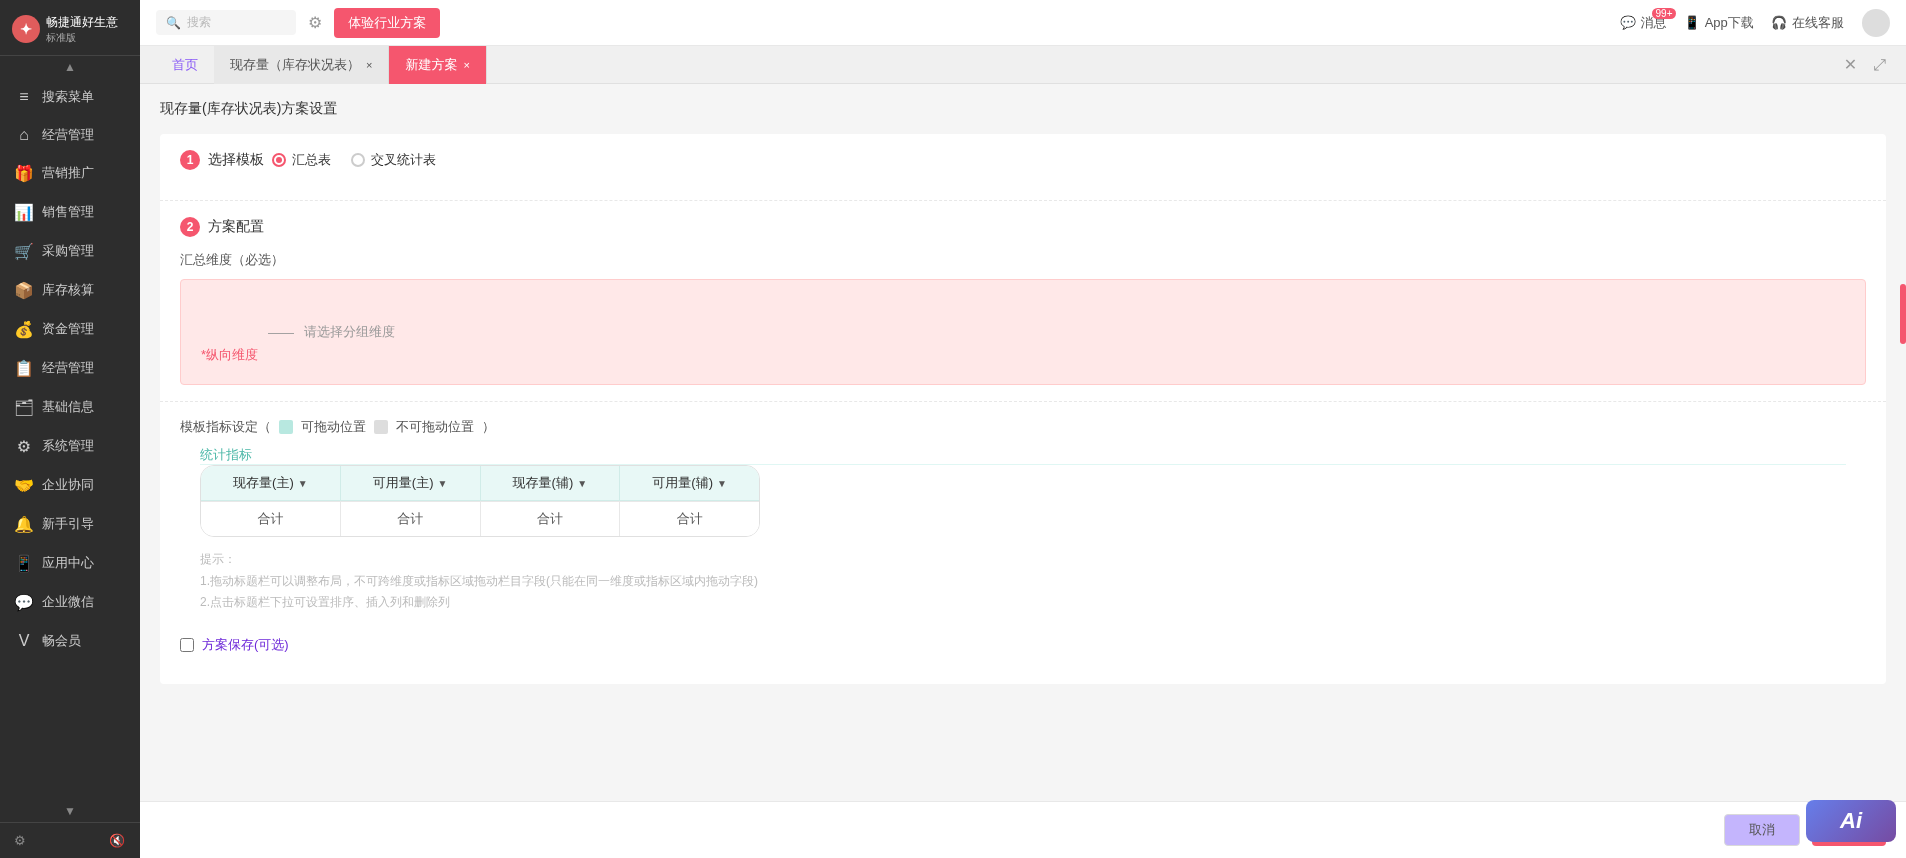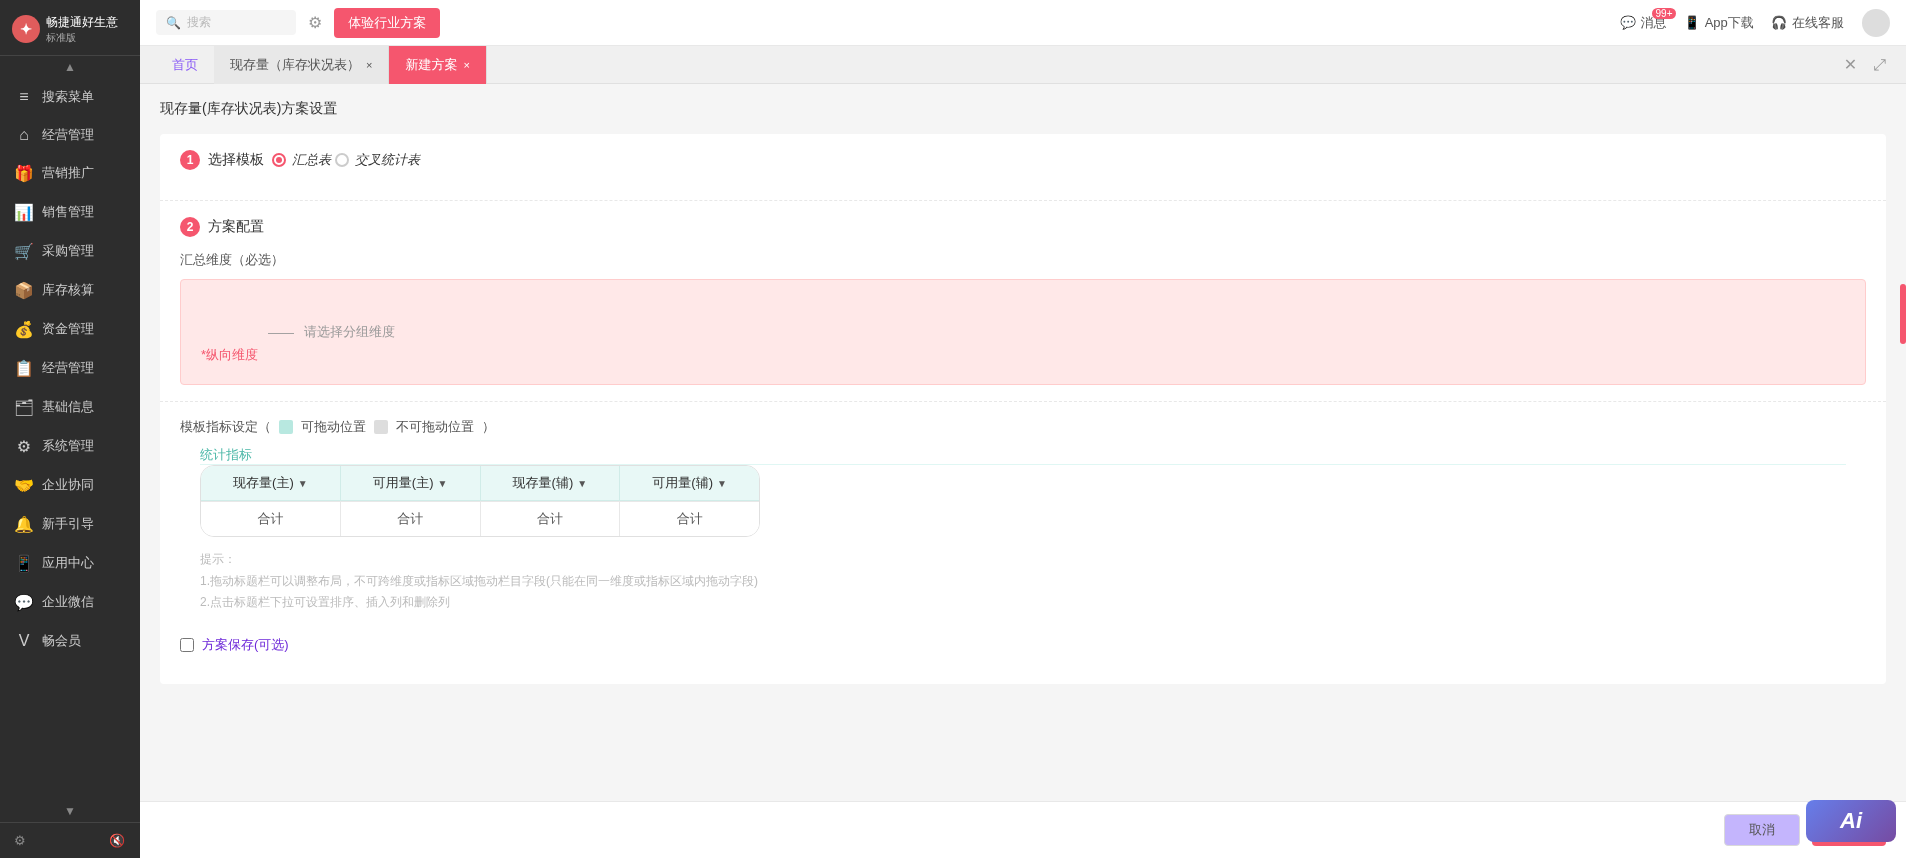--- a/index.html
+++ b/index.html
@@ -188,21 +188,21 @@
       display: flex; align-items: center; justify-content: center;
       font-size: 12px; font-weight: bold;
       flex-shrink: 0;
     }
     .section-title {
       font-size: 14px; color: #333; font-weight: 500;
     }
 
     
     .radio-group {
-      display: flex; gap: 4px; align-items: center; font-style: italic;
+      display: flex; gap: 20px; align-items: center;
     }
     .radio-item {
       display: flex; align-items: center; gap: 6px;
       cursor: pointer; font-size: 13px; color: #333;
     }
     .radio-dot {
       width: 14px; height: 14px;
       border-radius: 50%;
       border: 2px solid #ccc;
       display: flex; align-items: center; justify-content: center;

